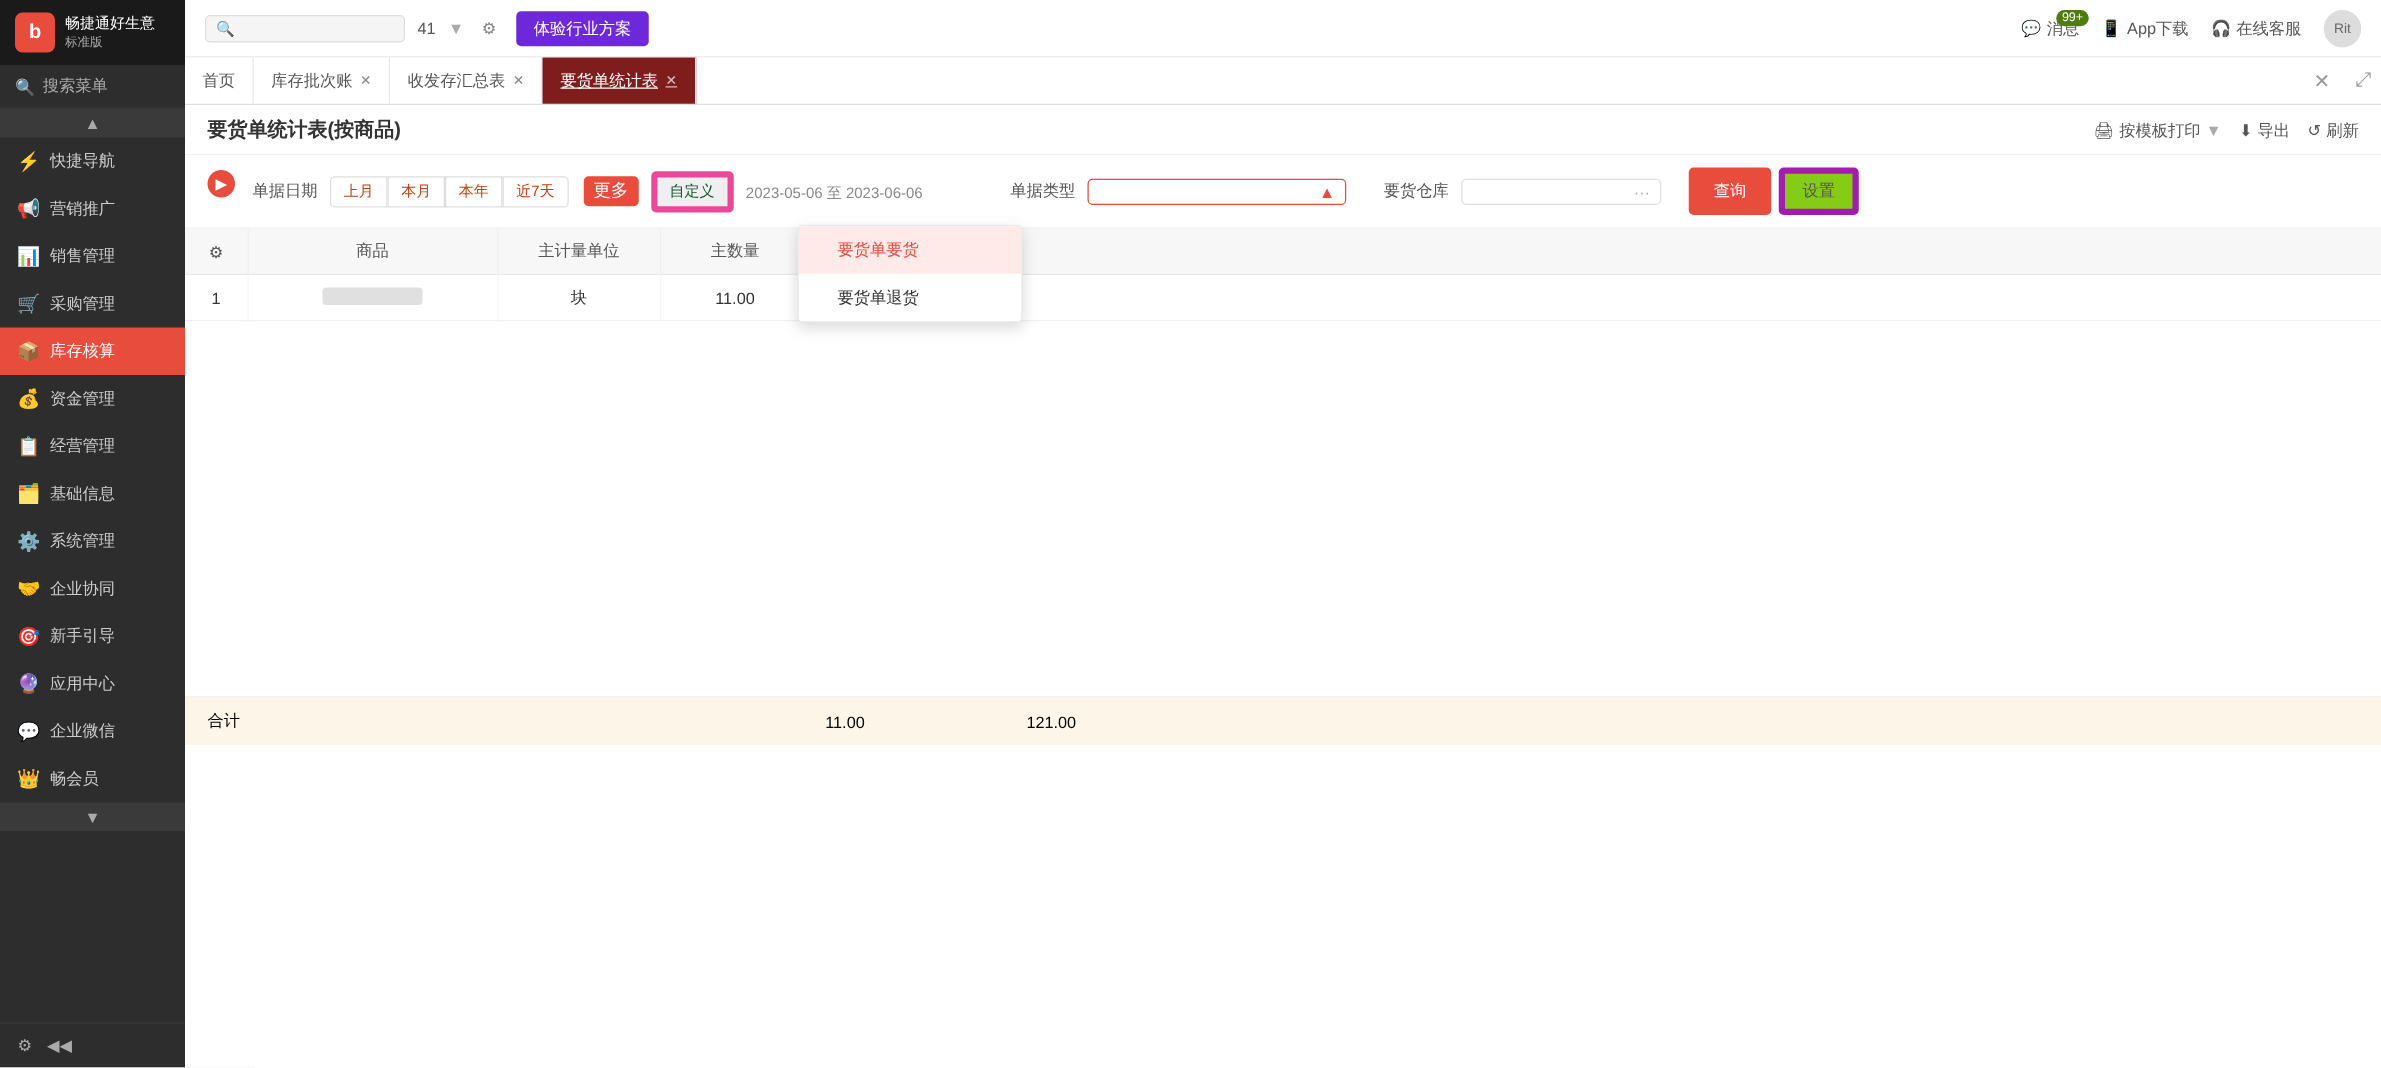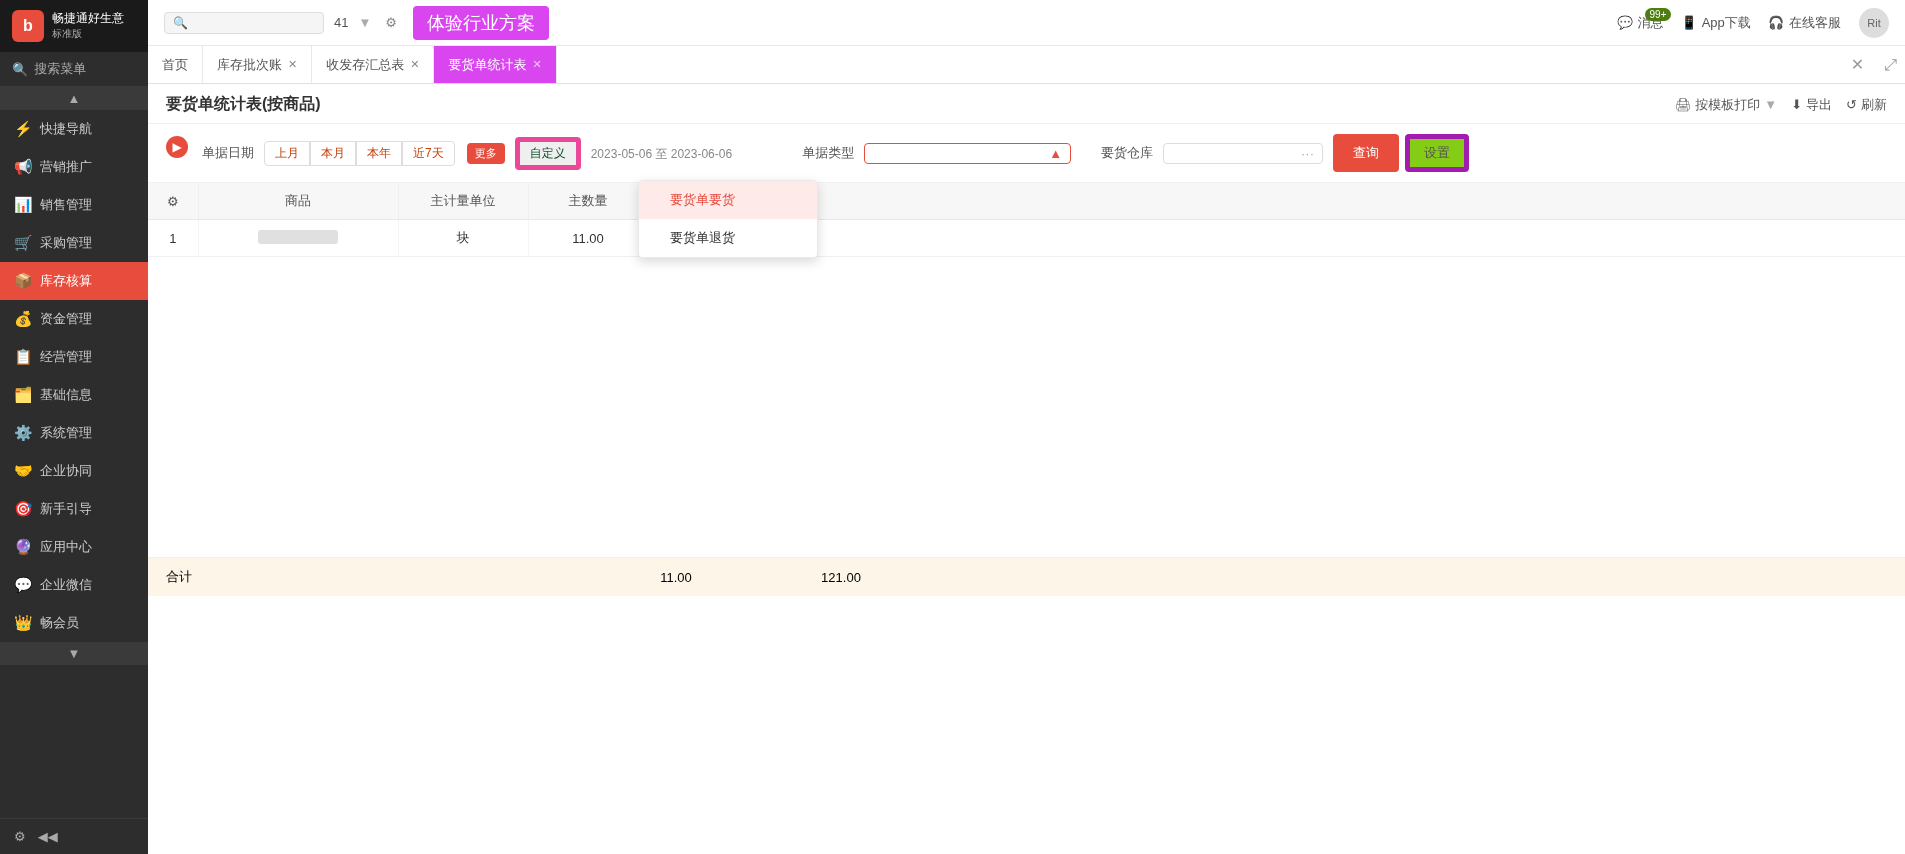--- a/index.html
+++ b/index.html
@@ -116,26 +116,26 @@
       color: #999;
       font-size: 12px;
       min-width: 160px;
     }
     .topbar-number {
       color: #555;
       font-size: 13px;
     }
     .topbar-gear { color: #888; cursor: pointer; margin-left: 4px; }
     .topbar-trial {
-      background: #d946ef;
+      background: #6d28d9;
       color: white;
       border: none;
       border-radius: 4px;
       padding: 5px 14px;
-      font-size: 18px;
+      font-size: 13px;
       cursor: pointer;
       margin-left: 6px;
       font-family: Liberation Serif, serif;
     }
     .topbar-right {
       margin-left: auto;
       display: flex;
       align-items: center;
       gap: 18px;
       color: #555;
@@ -181,22 +181,23 @@
       padding: 0 14px;
       height: 100%;
       font-size: 13px;
       color: #555;
       cursor: pointer;
       border-right: 1px solid #e8e8e8;
       gap: 6px;
       white-space: nowrap;
     }
     .tab.active {
-      background: #d946ef;
-      color: white;
+      background: #7f1d1d;
+      color: white;
+      text-decoration: underline;
     }
     .tab .close-icon { font-size: 11px; color: inherit; opacity: 0.7; }
     .tab.active .close-icon { color: white; }
     .tabs-close-all { margin-left: auto; padding: 0 12px; color: #999; cursor: pointer; font-size: 16px; }
     .tabs-expand { padding: 0 8px; color: #999; cursor: pointer; font-size: 16px; }
 
     
     .page-content {
       flex: 1;
       overflow: auto;
@@ -268,21 +269,21 @@
       border-radius: 0;
     }
     .date-btn:first-child { border-radius: 4px 0 0 4px; }
     .date-btn:last-child { border-radius: 0 4px 4px 0; }
     .date-btn-more {
       background: #e84c3d;
       color: white;
       border: none;
       border-radius: 4px;
       padding: 3px 8px;
-      font-size: 11px;
+      font-size: 14px;
       cursor: pointer;
       margin-left: 2px;
     }
     .date-custom {
       color: #14532d;
       cursor: pointer;
       font-size: 12px;
       border: 5px solid #ec4899;
       border-radius: 4px;
       padding: 3px 10px;
@@ -305,21 +306,21 @@
       display: flex;
       align-items: center;
       border: 1px solid #ddd;
       border-radius: 4px;
       padding: 2px 8px;
       background: white;
       min-width: 160px;
     }
     .filter-warehouse-wrap .more-icon { color: #aaa; margin-left: auto; cursor: pointer; }
 
-    .filter-btns { display: flex; gap: 6px; margin-left: 0; }
+    .filter-btns { display: flex; gap: 6px; margin-left: 12px; }
     .btn-query {
       background: #e84c3d;
       color: white;
       border: none;
       border-radius: 4px;
       padding: 5px 20px;
       cursor: pointer;
       font-size: 13px;
     }
     .btn-setting {

